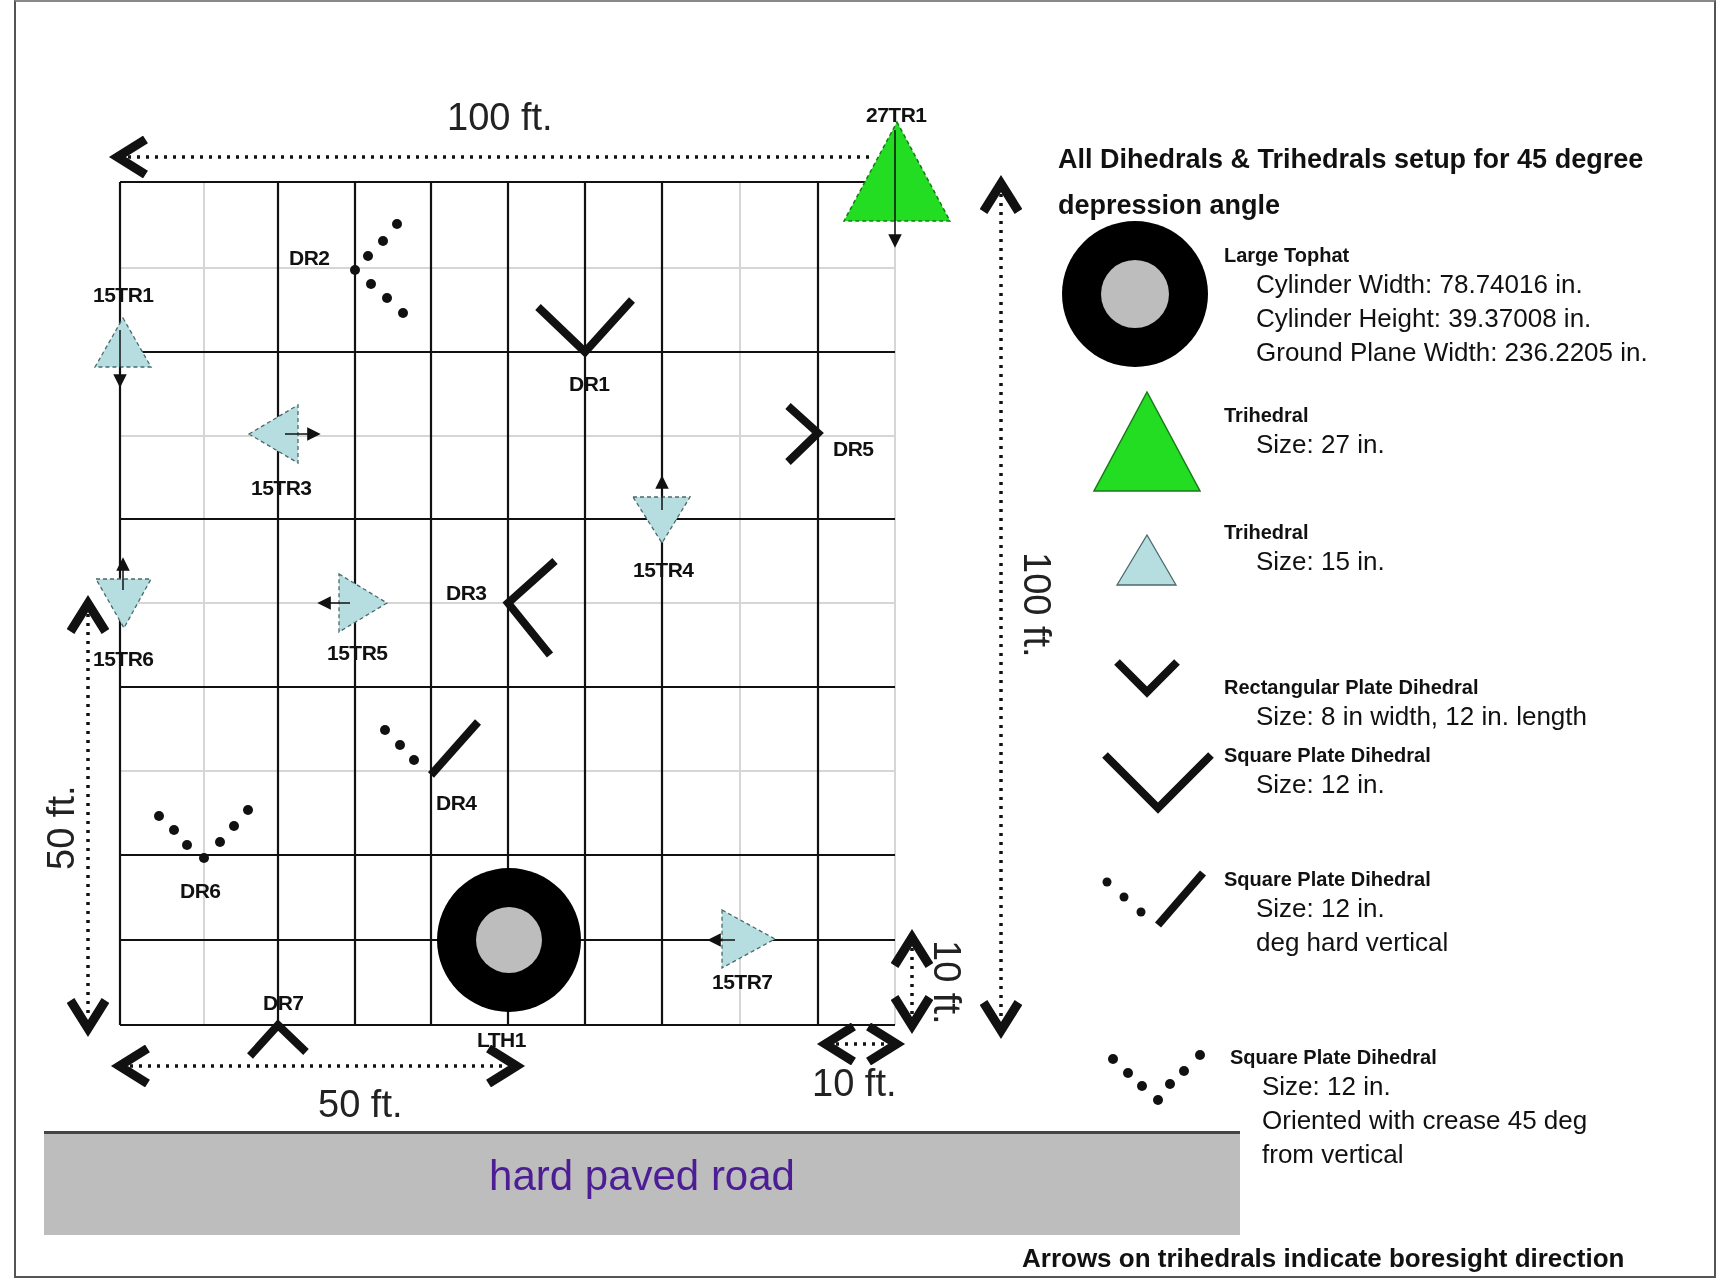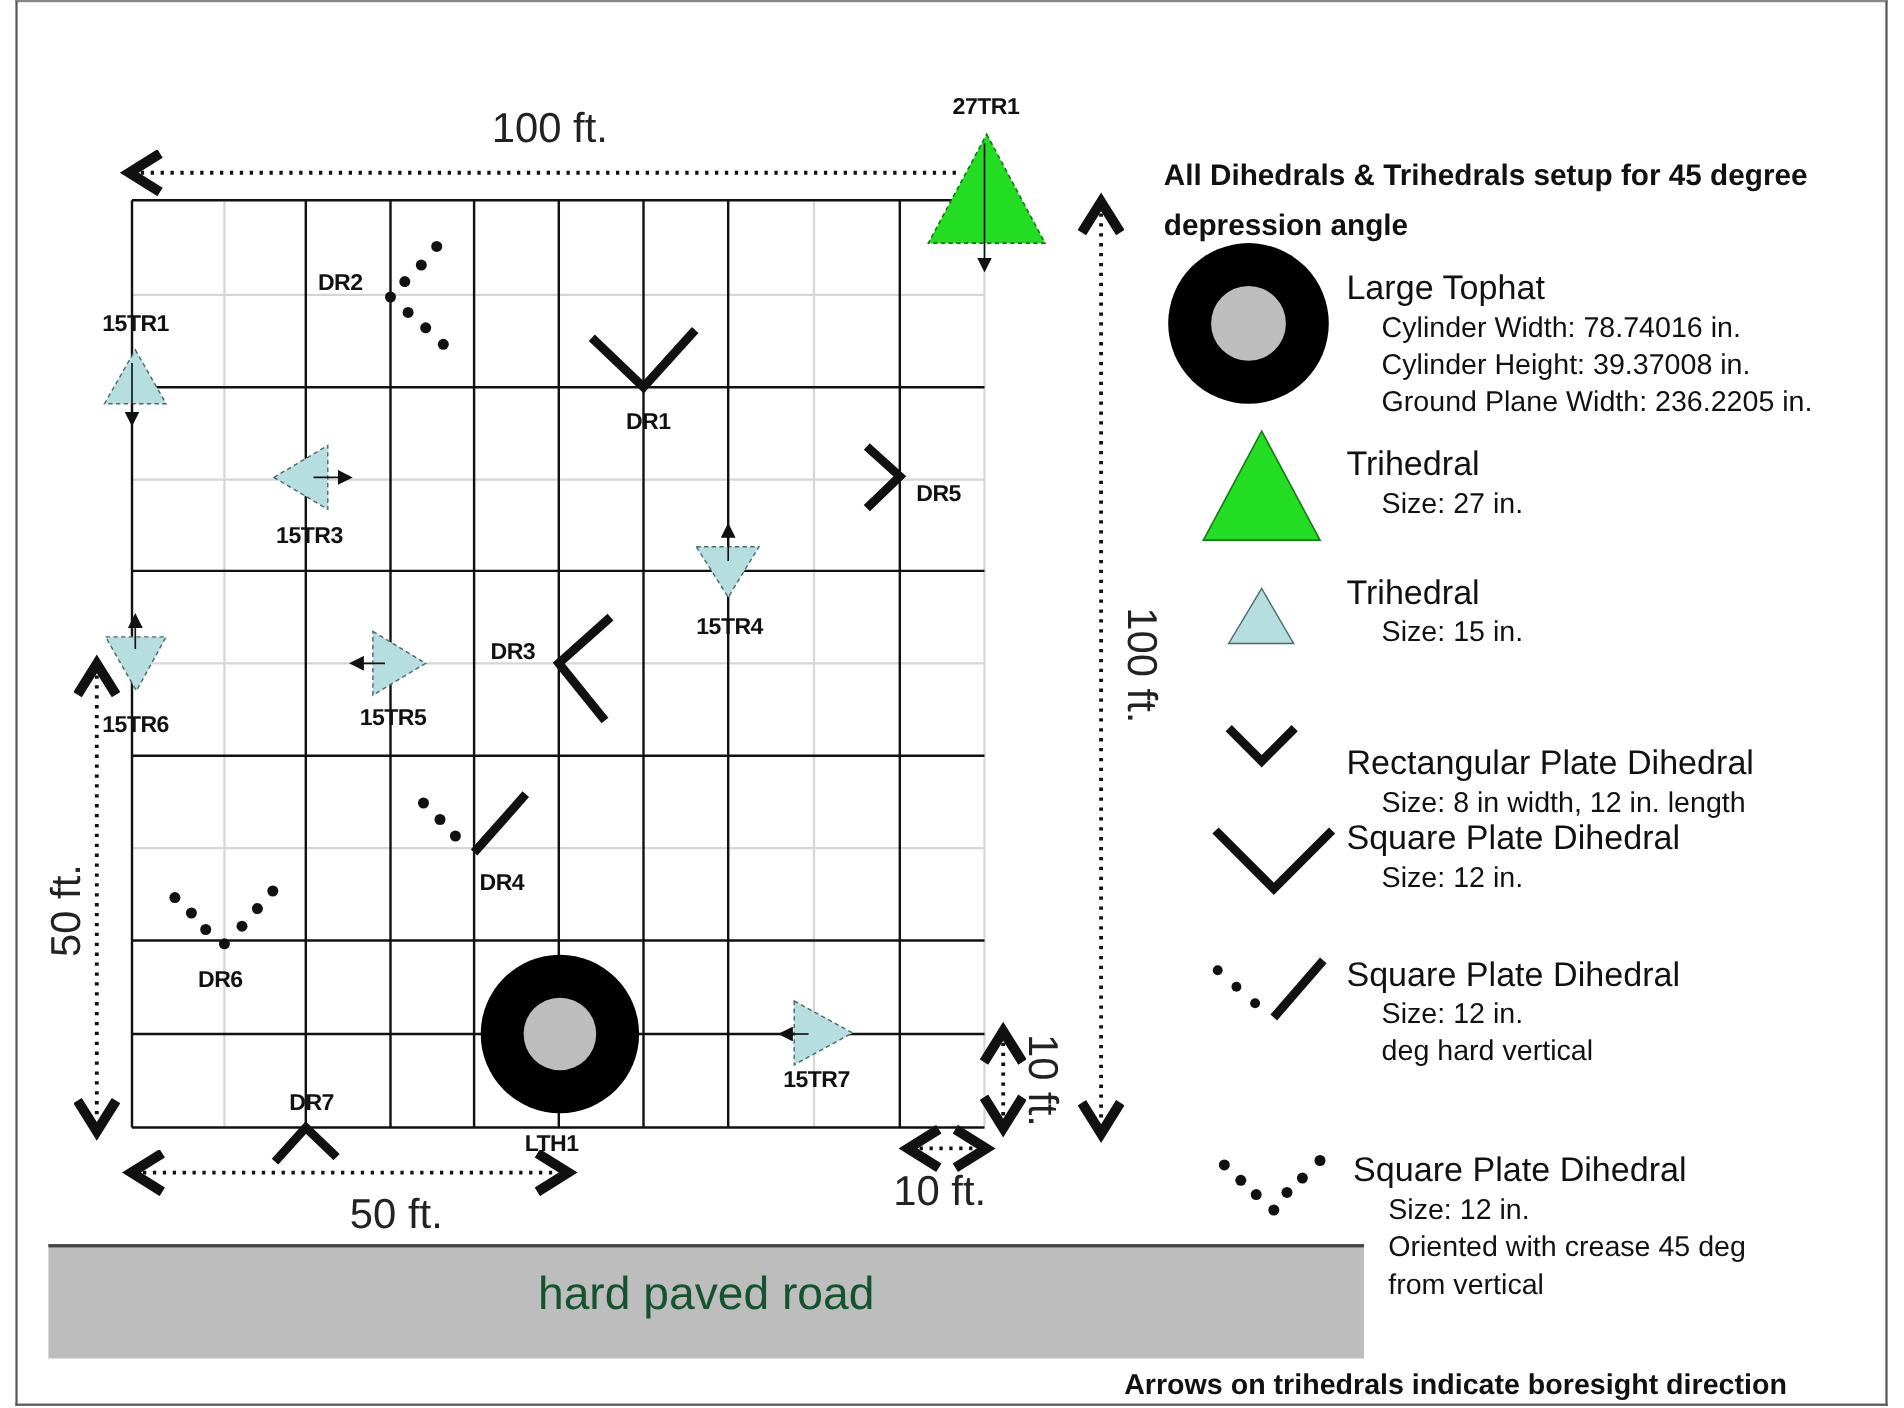--- a/index.html
+++ b/index.html
@@ -7,24 +7,24 @@
          font-family:"Liberation Sans", sans-serif; color:#111; }
   .frame { position:absolute; left:14px; top:0; width:1702px; height:1278px;
            border:2px solid #555; border-top:2px solid #888; box-sizing:border-box; background:#fff; }
   svg.diagram { position:absolute; left:0; top:0; }
   .lbl { position:absolute; font-weight:bold; font-size:21px; white-space:nowrap; letter-spacing:-0.5px; }
   .dim { position:absolute; font-size:38px; white-space:nowrap; color:#222; }
   .dim.rot { transform-origin:left top; transform:rotate(90deg); }
   .dim.rotl { transform-origin:left top; transform:rotate(-90deg); }
   .road { position:absolute; left:44px; top:1131px; width:1196px; height:104px; background:#bdbdbd;
           border-top:3px solid #444; box-sizing:border-box; }
-  .road-label { position:absolute; left:0; right:0; top:18px; text-align:center; font-size:42px; color:#14532d; }
+  .road-label { position:absolute; left:0; right:0; top:18px; text-align:center; font-size:42px; color:#4c1d95; }
   .legend-title { position:absolute; left:1058px; top:136px; width:640px; font-weight:bold; font-size:27px; line-height:46px; }
   .legend-item { position:absolute; }
-  .legend-name { font-weight:normal; font-size:31px; white-space:nowrap; }
+  .legend-name { font-weight:bold; font-size:20px; white-space:nowrap; }
   .legend-desc { font-size:26px; line-height:34px; padding-left:32px; white-space:nowrap; }
   .footnote { position:absolute; left:1022px; top:1243px; font-weight:bold; font-size:26px; white-space:nowrap; }
 </style>
 </head>
 <body>
 
 <div class="frame"></div>
 
 <svg class="diagram" width="1731" height="1280" xmlns="http://www.w3.org/2000/svg">
   <defs>
@@ -164,21 +164,21 @@
       <circle cx="1142" cy="1086" r="5"></circle>
         <circle cx="1128" cy="1073" r="5"></circle>
         <circle cx="1113" cy="1059" r="5"></circle>
       <circle cx="1170" cy="1084" r="5"></circle>
         <circle cx="1184" cy="1071" r="5"></circle>
         <circle cx="1200" cy="1055" r="5"></circle>
     </g>
   </g>
 </svg>
 
-<div class="lbl" style="left:866px;top:86px;text-align:right;">27TR1</div>
+<div class="lbl" style="left:866px;top:103px;text-align:right;">27TR1</div>
 <div class="lbl" style="left:93px;top:283px;">15TR1</div>
 <div class="lbl" style="left:251px;top:476px;">15TR3</div>
 <div class="lbl" style="left:633px;top:558px;">15TR4</div>
 <div class="lbl" style="left:327px;top:641px;">15TR5</div>
 <div class="lbl" style="left:93px;top:647px;">15TR6</div>
 <div class="lbl" style="left:712px;top:970px;">15TR7</div>
 <div class="lbl" style="left:569px;top:372px;">DR1</div>
 <div class="lbl" style="left:289px;top:246px;">DR2</div>
 <div class="lbl" style="left:446px;top:581px;">DR3</div>
 <div class="lbl" style="left:436px;top:791px;">DR4</div>

